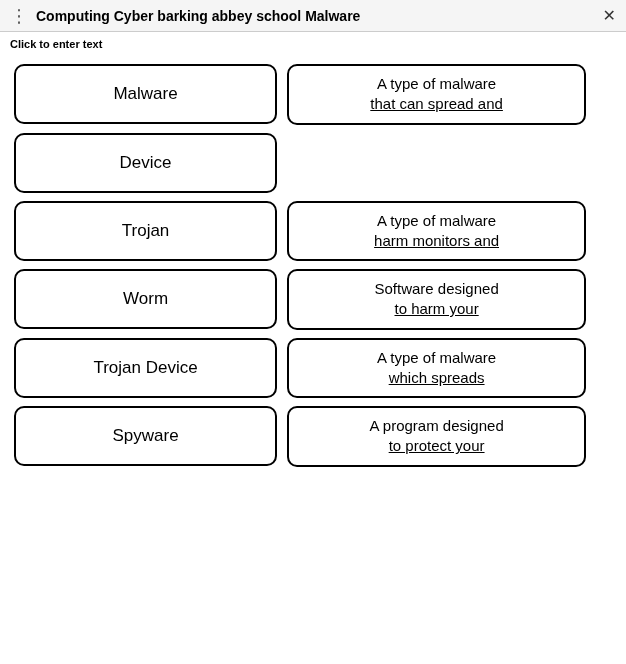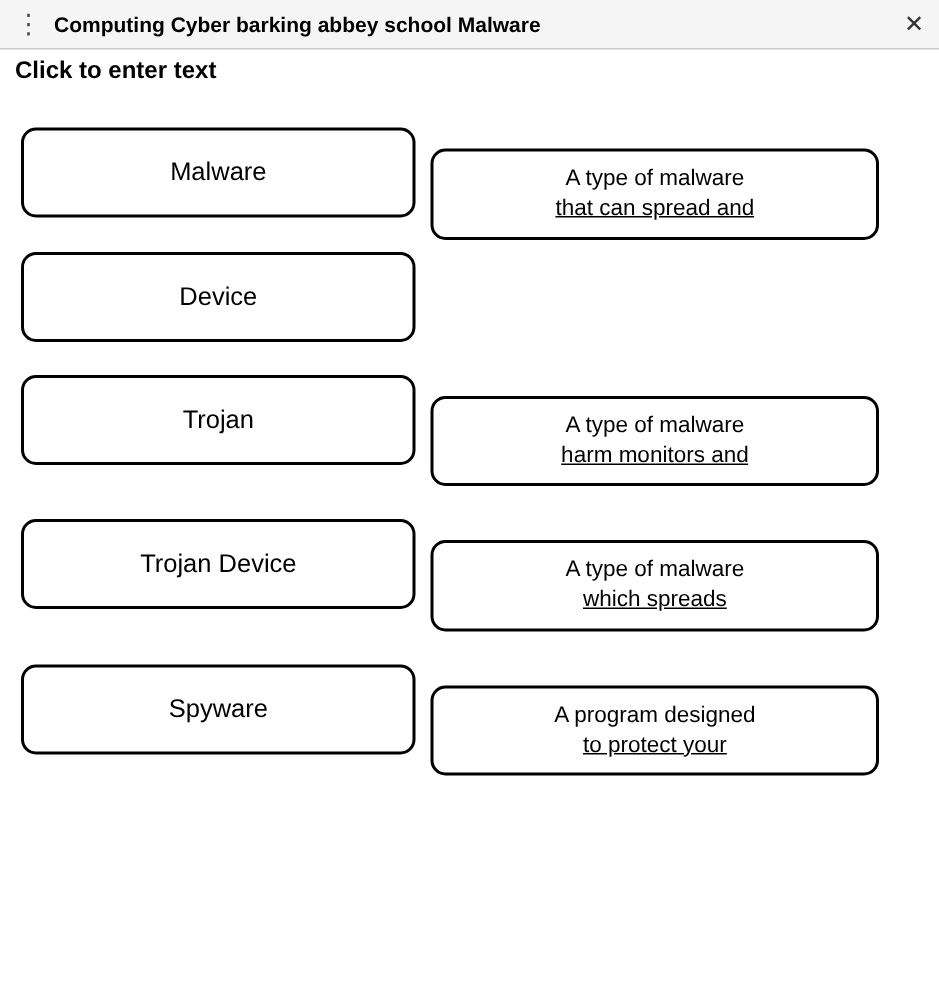--- a/index.html
+++ b/index.html
@@ -40,21 +40,21 @@
     }
 
     .title-bar-close {
       font-size: 16px;
       cursor: pointer;
       color: #333;
     }
 
     .subtitle {
       padding: 6px 10px;
-      font-size: 16px;
+      font-size: 11px;
       font-weight: bold;
       color: #000;
     }
 
     .matching-container {
       padding: 8px 14px;
       display: flex;
       flex-direction: column;
       gap: 8px;
     }
@@ -85,21 +85,20 @@
       border: 2px solid #000;
       border-radius: 10px;
       padding: 8px 12px;
       text-align: center;
       font-size: 15px;
       min-height: 60px;
       display: flex;
       align-items: center;
       justify-content: center;
       line-height: 1.35;
-      margin-top: 28px;
     }
 
     .definition-box span {
       display: -webkit-box;
       -webkit-line-clamp: 3;
       -webkit-box-orient: vertical;
       overflow: hidden;
     }
 
     
@@ -129,20 +128,26 @@
     <div class="matching-row">
       <div class="term-box">Device</div>
     </div>
     <div class="matching-row">
       <div class="term-box">Trojan</div>
       <div class="definition-box">
         <span>A type of malware <span class="underlined">harm monitors and</span></span>
       </div>
     </div>
     <div class="matching-row">
+      <div class="term-box">Worm</div>
+      <div class="definition-box">
+        <span>Software designed <span class="underlined">to harm your</span></span>
+      </div>
+    </div>
+    <div class="matching-row">
       <div class="term-box">Trojan Device</div>
       <div class="definition-box">
         <span>A type of malware <span class="underlined">which spreads</span></span>
       </div>
     </div>
     <div class="matching-row">
       <div class="term-box">Spyware</div>
       <div class="definition-box">
         <span>A program designed <span class="underlined">to protect your</span></span>
       </div>

